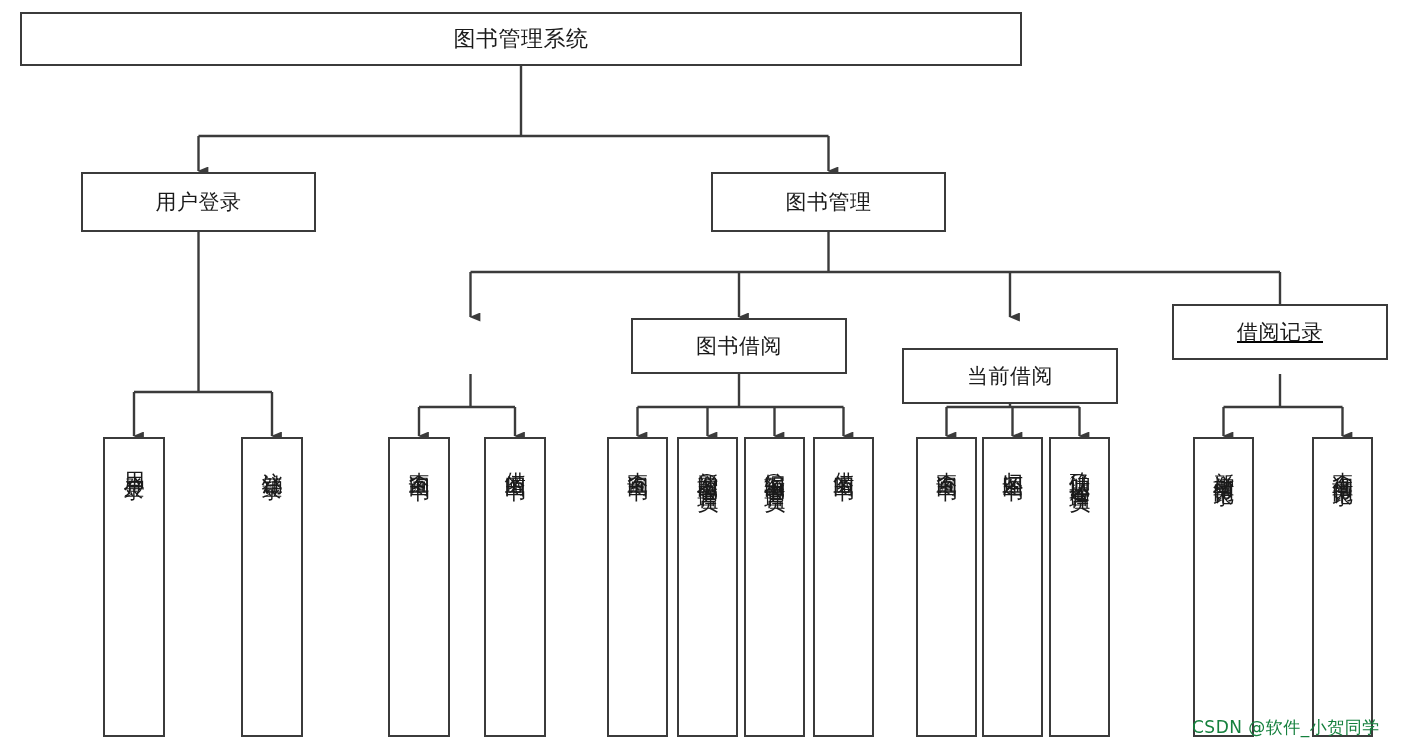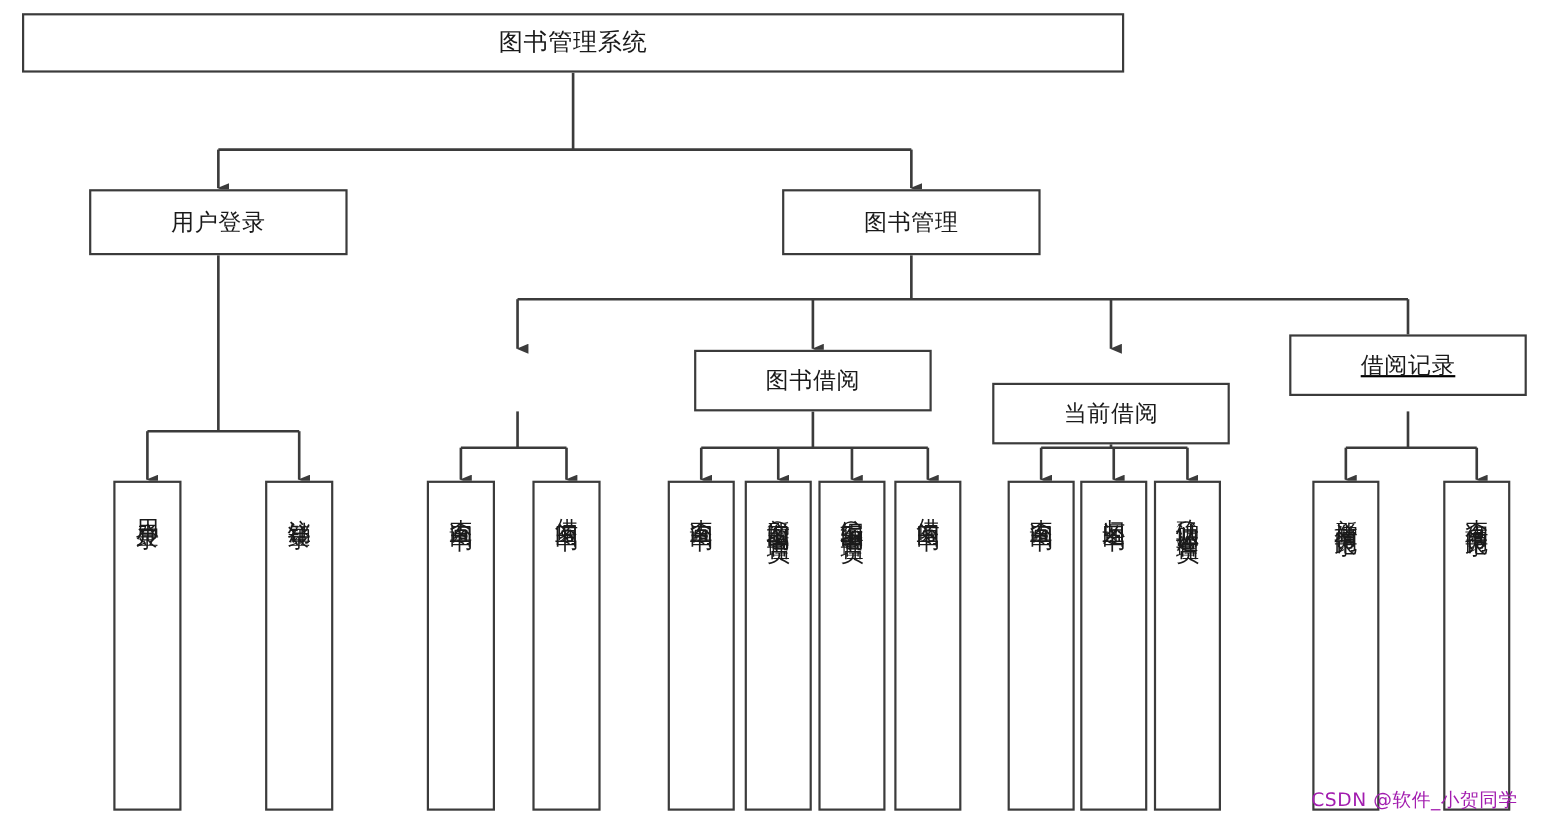--- a/index.html
+++ b/index.html
@@ -57,21 +57,21 @@
   }
   .node.vert .label {
     writing-mode: vertical-rl;
     text-orientation: upright;
     font-size: 21px;
     line-height: 1.25;
     letter-spacing: 3px;
   }
   .watermark {
     position: absolute;
-    color: #a21caf;
+    color: #15803d;
     font-size: 17px;
     white-space: nowrap;
     z-index: 6;
     font-family: "DejaVu Sans", "Liberation Sans", sans-serif;
     letter-spacing: 0.5px;
   }
 </style>
 </head>
 <body>
 

